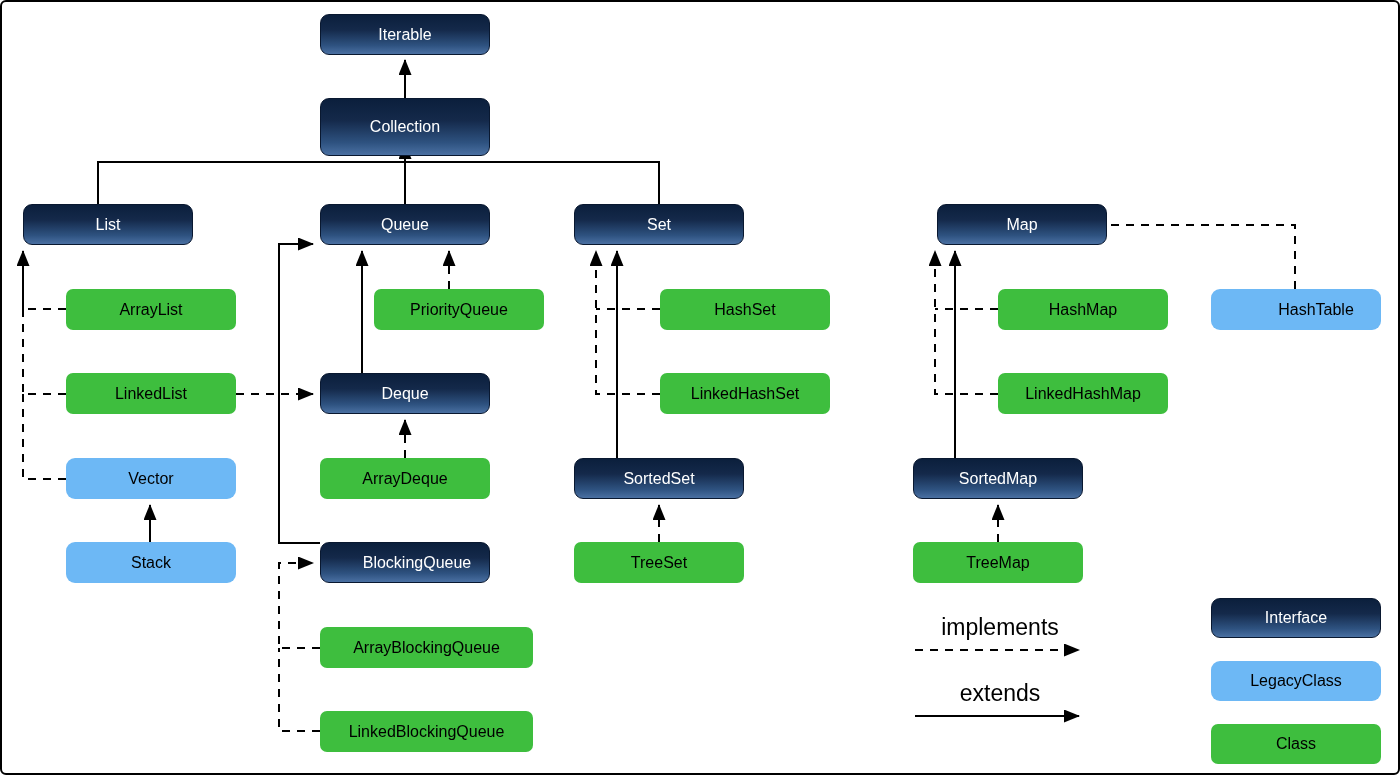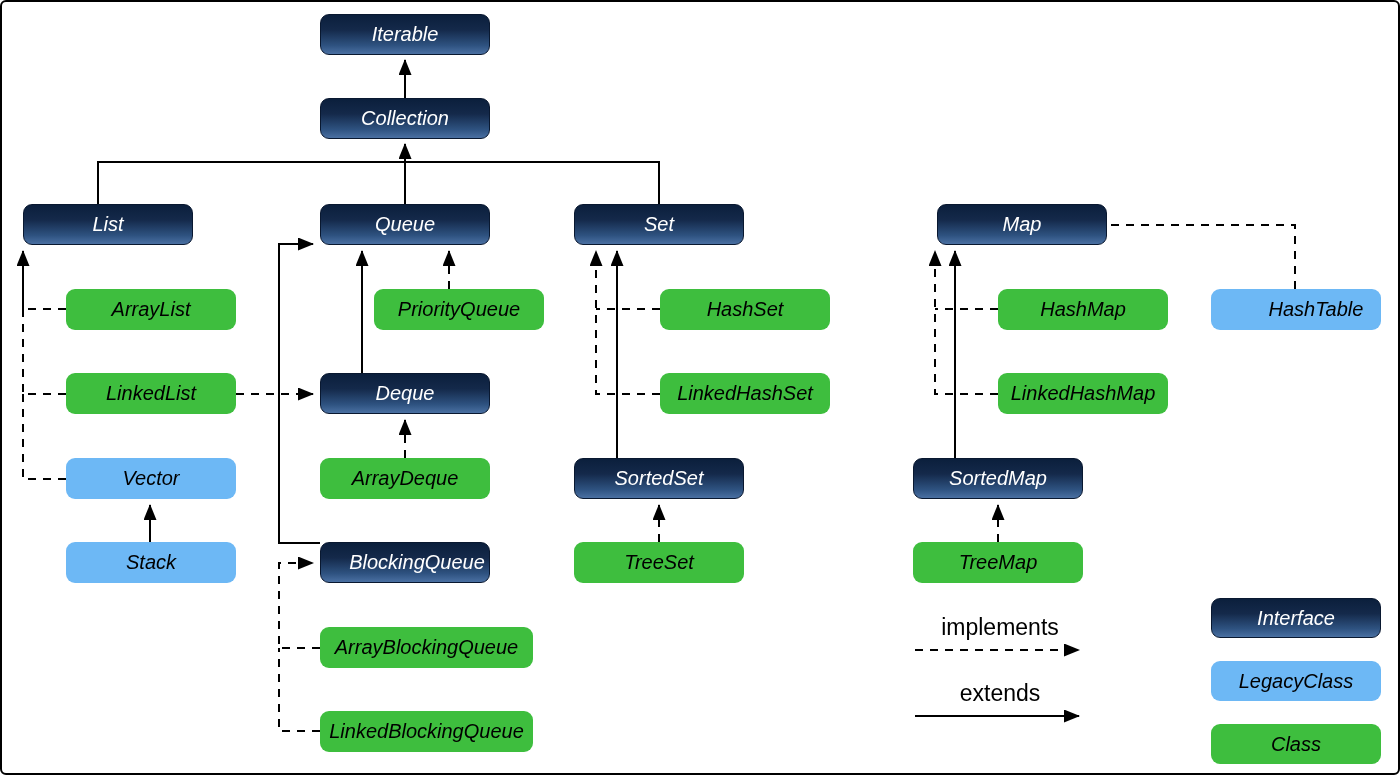--- a/index.html
+++ b/index.html
@@ -13,35 +13,34 @@
     overflow:hidden;
     font-family:"Liberation Sans", sans-serif;
   }
   #edges-svg{position:absolute;left:0;top:0;width:1400px;height:775px;}
   .edge{fill:none;stroke:var(--line,#000);stroke-width:2;}
   .edge.implements{stroke-dasharray:8 7;}
   .node{
     position:absolute;
     display:flex;align-items:center;justify-content:center;
     border-radius:9px;
-    font-size:20px;
+    font-size:16px;
     box-sizing:border-box;
     white-space:nowrap;
-    font-style:italic;
   }
   .node.interface{
     background:linear-gradient(180deg,
       var(--ifc-top,#0b1f3c) 0%,
       #14294a 38%,
       #2e5280 78%,
       var(--ifc-bottom,#4a70a2) 100%);
     color:#fff;
     border:1px solid #091830;
   }
-  .node.class{background:var(--cls,#3ebe3e);color:#000;}
+  .node.class{background:var(--cls,#3ebe3e);color:#000;border-radius:7px;}
   .node.legacy{background:var(--leg,#6db8f5);color:#000;}
   .legend-label{
     position:absolute;
     width:170px;
     text-align:center;
     font-size:23px;
     color:#000;
   }
 </style>
 </head>
@@ -81,21 +80,21 @@
       <polyline points="1293,287 1293,223 1088,223" class="edge implements" marker-end="url(#arrowhead)"></polyline>
       <polyline points="913,648 1077,648" class="edge implements" marker-end="url(#arrowhead)"></polyline>
       <polyline points="913,714 1077,714" class="edge extends" marker-end="url(#arrowhead)"></polyline>
     </svg>
 
   <div id="nodes-layer">
 
   <div class="node interface" style="left: 318px; top: 12px; width: 170px; height: 41px;">
         <span>Iterable</span>
       </div>
-      <div class="node interface" style="left: 318px; top: 96px; width: 170px; height: 41px;">
+      <div class="node interface" style="left: 318px; top: 96px; width: 170px; height: 58px;">
         <span>Collection</span>
       </div>
       <div class="node interface" style="left: 21px; top: 202px; width: 170px; height: 41px;">
         <span>List</span>
       </div>
       <div class="node interface" style="left: 318px; top: 202px; width: 170px; height: 41px;">
         <span>Queue</span>
       </div>
       <div class="node interface" style="left: 572px; top: 202px; width: 170px; height: 41px;">
         <span>Set</span>

